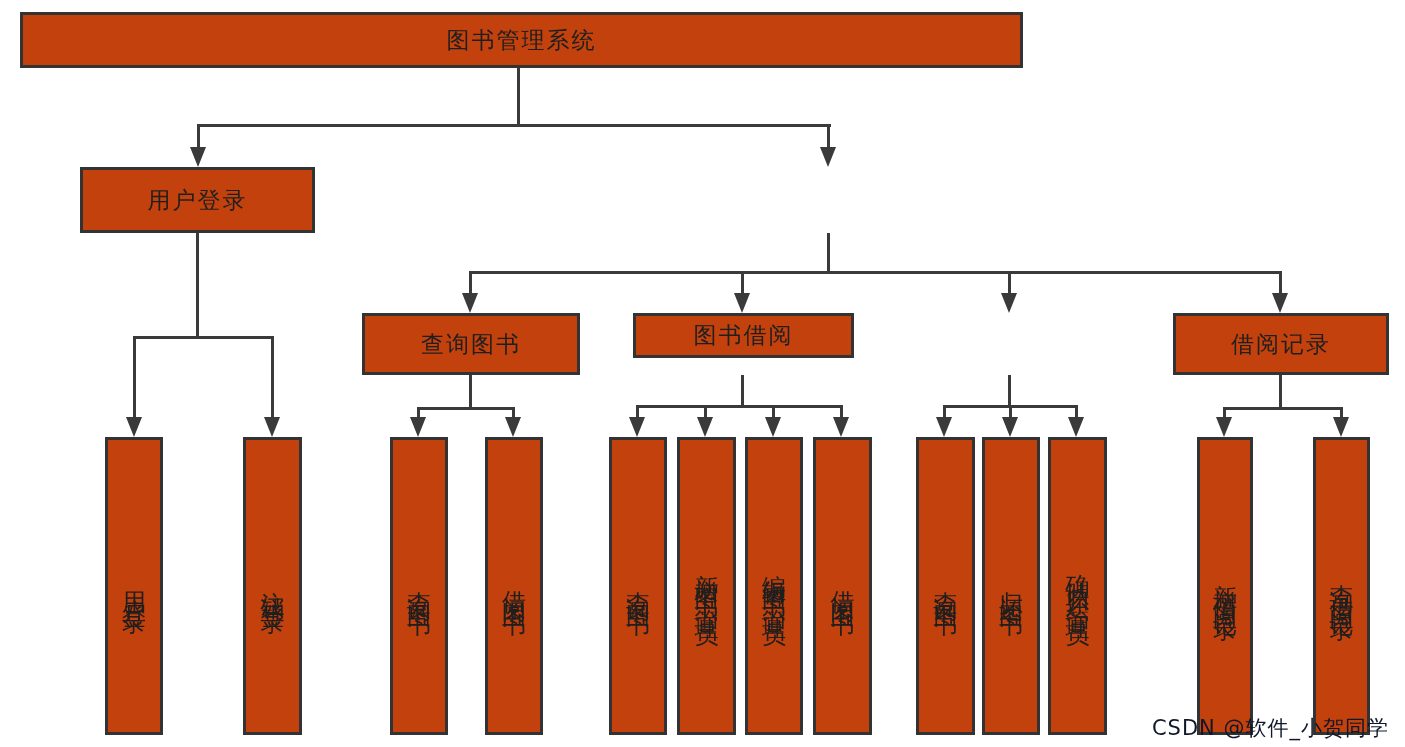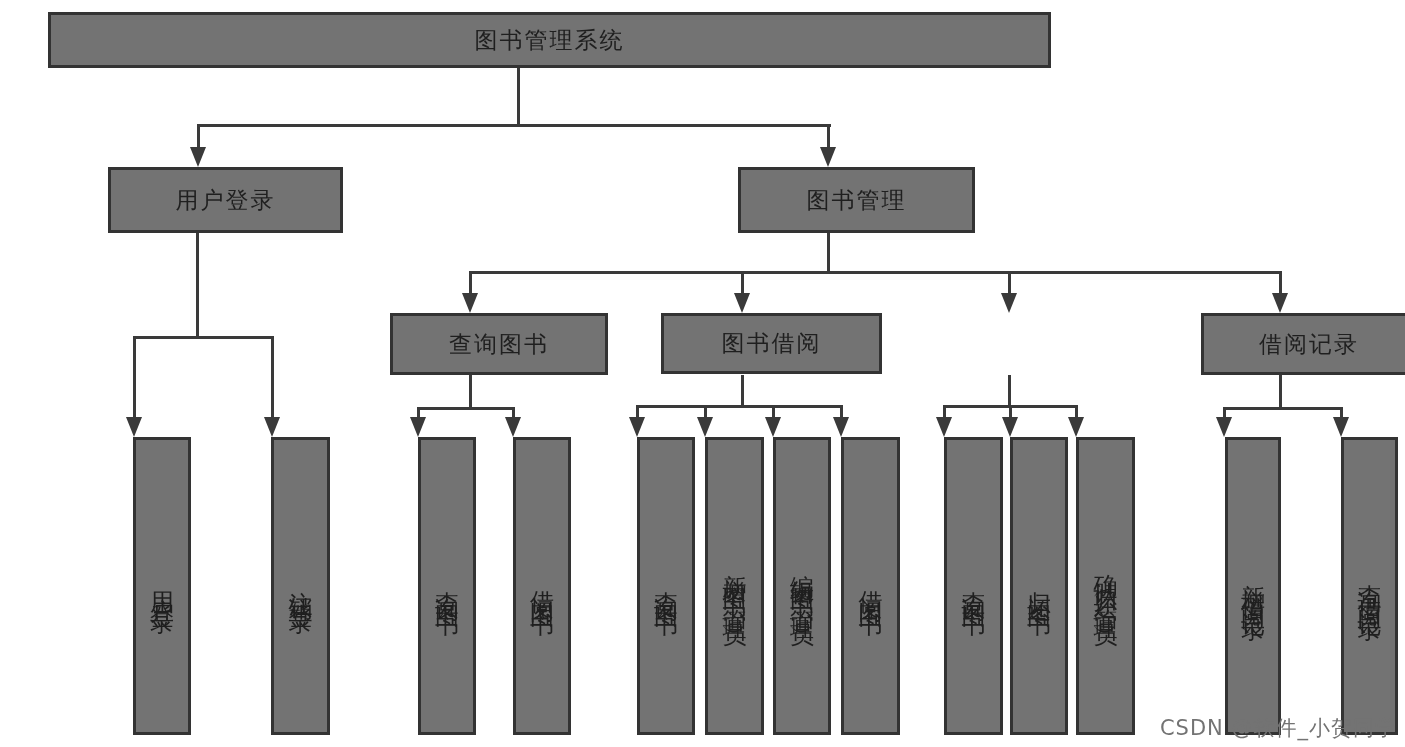--- a/index.html
+++ b/index.html
@@ -5,29 +5,28 @@
   html,body{margin:0;padding:0;background:#ffffff;}
   .canvas{
     position:relative;
     width:1405px;height:747px;
     background:#ffffff;
     font-family:"DejaVu Sans",sans-serif;
     overflow:hidden;
   }
   .node{
     position:absolute;
-    background:#737373;
+    background:#c2410c;
     border:3px solid #333333;
     box-sizing:border-box;
     display:flex;
     align-items:center;
     justify-content:center;
     color:#1f1f1f;
     z-index:2;
-    margin-left:28px;
   }
   .htext{
     font-size:23px;
     letter-spacing:2px;
     white-space:nowrap;
   }
   .vnode{
     writing-mode:vertical-rl;
     text-orientation:mixed;
     font-size:24px;
@@ -39,41 +38,40 @@
   .ah{
     position:absolute;
     width:0;height:0;
     border-left:8px solid transparent;
     border-right:8px solid transparent;
     border-top:20px solid #3a3a3a;
     z-index:1;
   }
   .watermark{
     position:absolute;
-    right:8px;
+    right:16px;
     top:714px;
     font-size:21px;
-    color:#737373;
+    color:#0f172a;
     letter-spacing:1px;
     z-index:5;
     white-space:nowrap;
   }
 </style>
 </head>
 <body>
 
 <div class="canvas">
 
   <div class="node htext" style="left:20px;top:12px;width:1003px;height:56px">图书管理系统</div>
 
   <div class="node htext" style="left:80px;top:167px;width:235px;height:66px">用户登录</div>
-  <div class="node htext" style="left:710px;top:167px;width:237px;height:66px">图书管理</div>
 
   <div class="node htext" style="left:362px;top:313px;width:218px;height:62px">查询图书</div>
-  <div class="node htext" style="left:633px;top:313px;width:221px;height:61px">图书借阅</div>
+  <div class="node htext" style="left:633px;top:313px;width:221px;height:45px">图书借阅</div>
   <div class="node htext" style="left:1173px;top:313px;width:216px;height:62px">借阅记录</div>
 
   <div class="node vnode" style="left:105px;top:437px;width:58px;height:298px">用户登录</div>
   <div class="node vnode" style="left:243px;top:437px;width:59px;height:298px">注销登录</div>
   <div class="node vnode" style="left:390px;top:437px;width:58px;height:298px">查询图书</div>
   <div class="node vnode" style="left:485px;top:437px;width:58px;height:298px">借阅图书</div>
   <div class="node vnode" style="left:609px;top:437px;width:58px;height:298px">查询图书</div>
   <div class="node vnode" style="left:677px;top:437px;width:59px;height:298px">新增图书（管理员）</div>
   <div class="node vnode" style="left:745px;top:437px;width:58px;height:298px">编辑图书（管理员）</div>
   <div class="node vnode" style="left:813px;top:437px;width:59px;height:298px">借阅图书</div>

